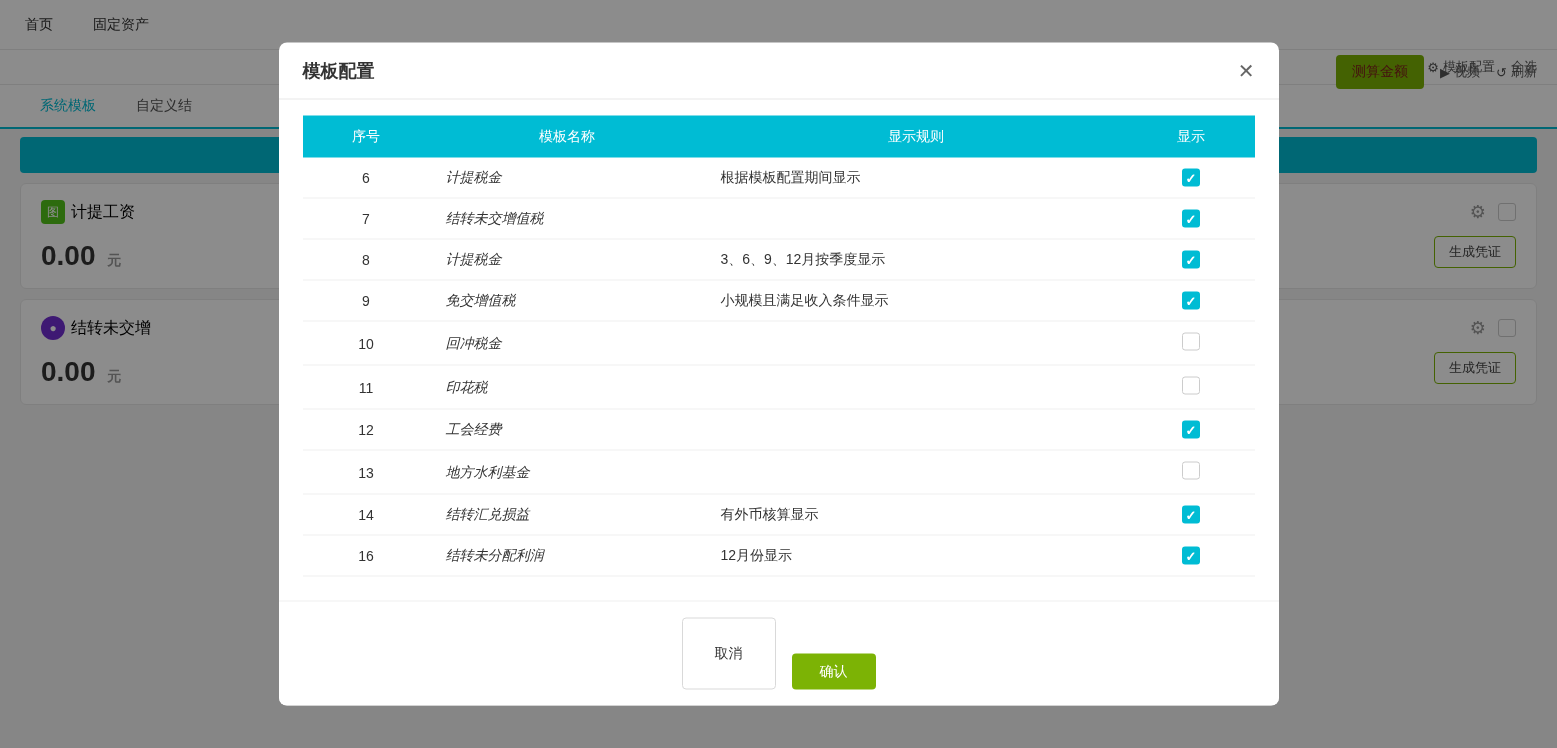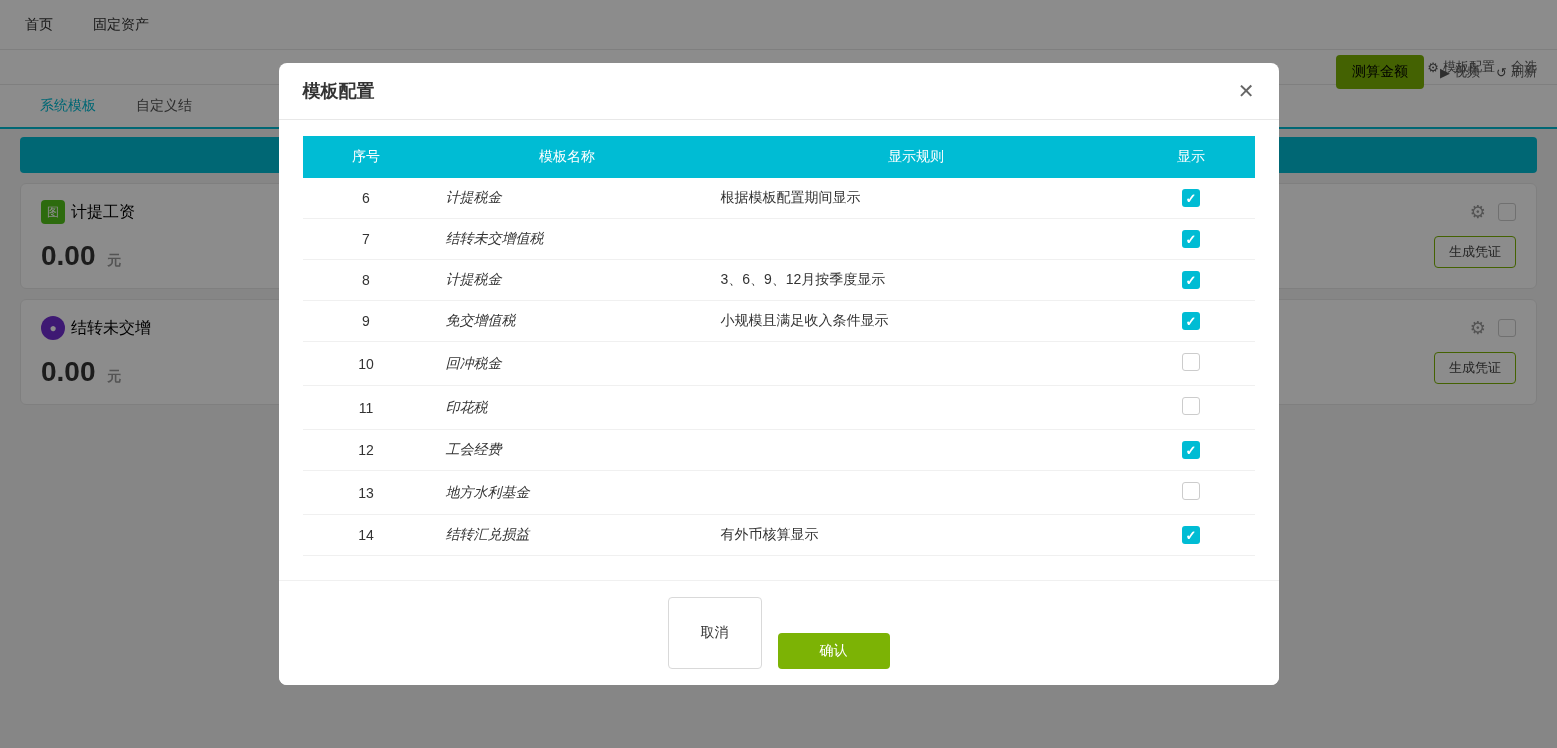--- a/index.html
+++ b/index.html
@@ -31,21 +31,21 @@
       gap: 30px;
     }
     .nav-item {
       font-size: 14px;
       color: #333;
       cursor: pointer;
       padding: 0 5px;
     }
     .btn-calc {
       background: #7cb305;
-      color: #000000;
+      color: #7f1d1d;
       border: none;
       padding: 8px 16px;
       border-radius: 4px;
       font-size: 14px;
       cursor: pointer;
     }
     .toolbar-link {
       font-size: 13px;
       color: #555;
       cursor: pointer;
@@ -204,21 +204,21 @@
     .btn-cancel {
       padding: 9px 32px;
       border: 1px solid #d9d9d9;
       background: #fff;
       border-radius: 4px;
       font-size: 14px;
       cursor: pointer;
       color: #333;
     }
     .btn-confirm {
-      padding: 9px 42px;
+      padding: 9px 28px;
       border: none;
       background: #7cb305;
       color: #fff;
       border-radius: 4px;
       font-size: 14px;
       cursor: pointer;
       margin-top: 36px;
     }
 
     
@@ -443,20 +443,26 @@
             <td>地方水利基金</td>
             <td></td>
             <td style="text-align: center;"><span class="checkbox-unchecked"></span></td>
           </tr>
           <tr>
             <td>14</td>
             <td>结转汇兑损益</td>
             <td>有外币核算显示</td>
             <td style="text-align: center;"><span class="checkbox-checked"></span></td>
           </tr>
+          <tr>
+            <td>16</td>
+            <td>结转未分配利润</td>
+            <td>12月份显示</td>
+            <td style="text-align: center;"><span class="checkbox-checked"></span></td>
+          </tr>
         </tbody>
     </table>
   </div>
 
   <div class="modal-footer">
     <button class="btn-cancel">取消</button>
     <button class="btn-confirm">确认</button>
   </div>
 </div>
 

